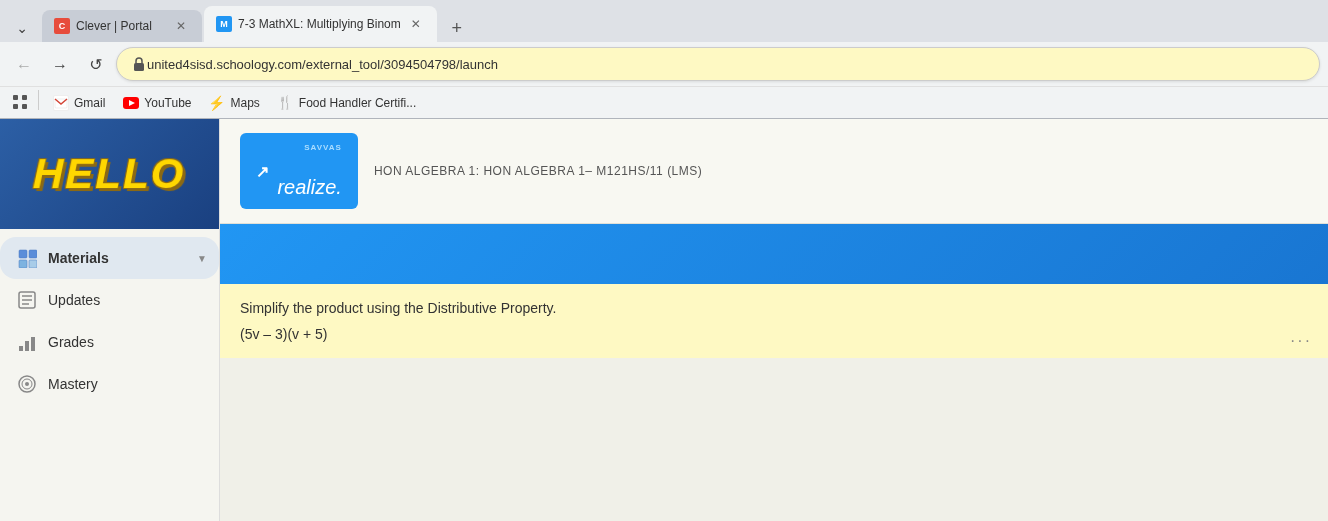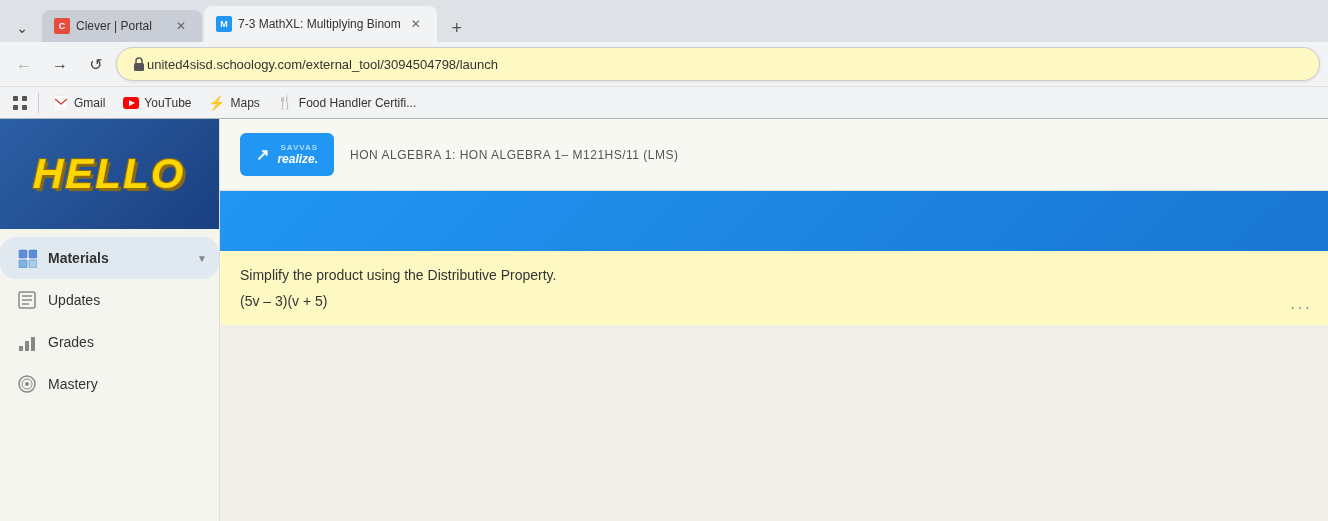--- a/index.html
+++ b/index.html
@@ -178,21 +178,20 @@
       flex: 1;
       font-size: 13px;
       color: #333;
       overflow: hidden;
       white-space: nowrap;
     }
 
     
     .bookmarks-bar {
       display: flex;
-      align-items: center;
       padding: 3px 8px;
       background: #f1f3f4;
       height: 32px;
       border-top: 1px solid #e0e0e0;
       gap: 2px;
     }
 
     .bookmark-apps-btn {
       width: 24px;
       height: 24px;
@@ -359,24 +358,25 @@
 
     .savvas-label {
       font-size: 8px;
       font-weight: 700;
       color: #aaddff;
       letter-spacing: 1px;
       display: block;
     }
 
     .realize-label {
-      font-size: 12px;
-      font-weight: 700;
+      font-size: 20px;
+      font-weight: 400;
       color: white;
       font-style: italic;
+      margin-top: 24px;
     }
 
     .assignment-info {
       display: flex;
       flex-direction: column;
       gap: 8px;
     }
 
     .course-label {
       font-size: 12px;

